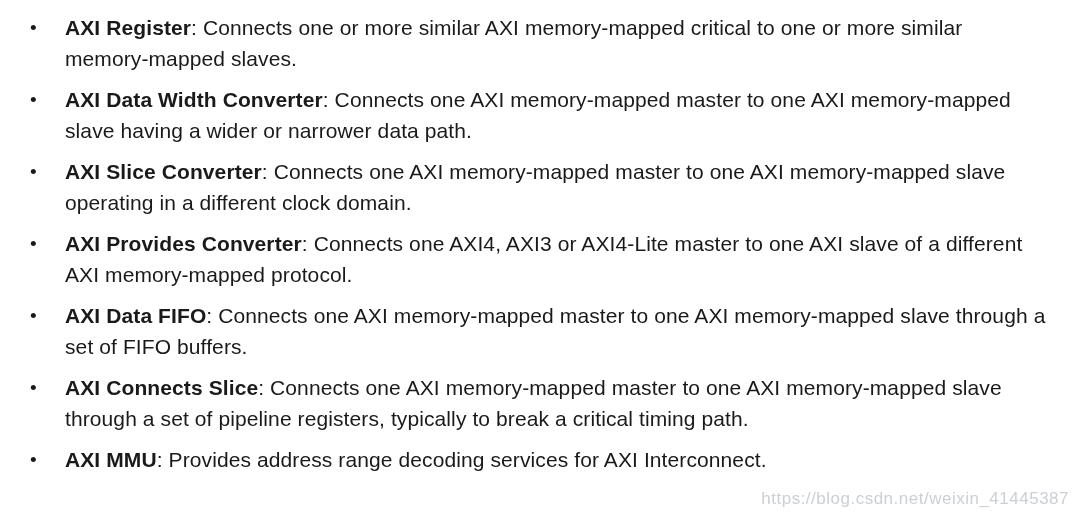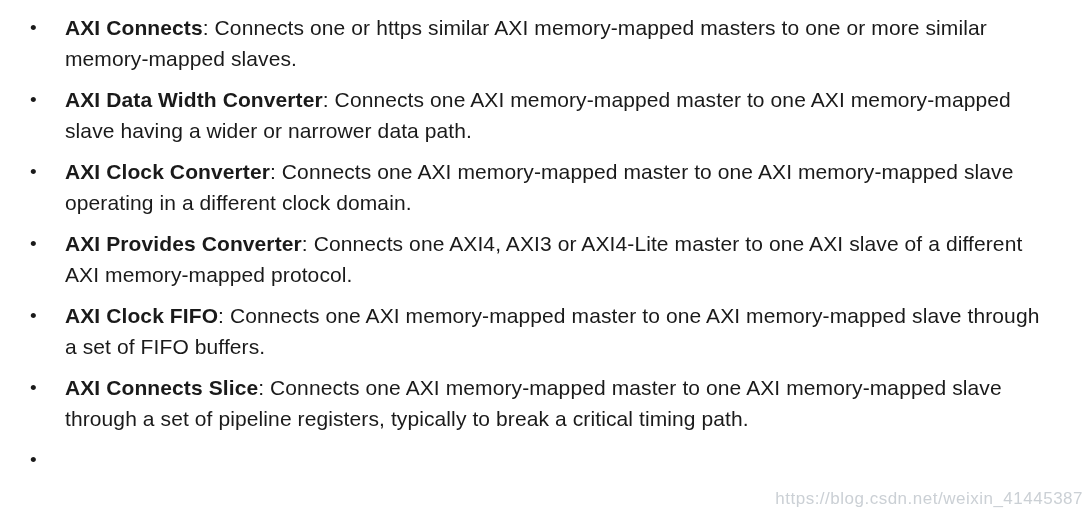--- a/index.html
+++ b/index.html
@@ -43,64 +43,65 @@
     line-height: 31px;
     color: #1a1a1a;
     max-width: 985px;
     letter-spacing: 0.1px;
   }
   .term {
     font-weight: bold;
   }
   .watermark {
     position: absolute;
-    right: 4px;
+    right: 18px;
     bottom: 11px;
     font-size: 17px;
     letter-spacing: 0.5px;
     color: #cbd0d5;
     white-space: nowrap;
     pointer-events: none;
     text-align: center;
   }
 </style>
 </head>
 <body style="background: rgb(255, 255, 255);">
 
 <div class="doc">
   <ul class="axi-list">
   <li class="axi-item">
     <span class="bullet">•</span>
-    <span class="item-text"><span class="term">AXI Connects</span><span>: Connects one or https similar AXI memory-mapped masters to one or more similar memory-mapped slaves.</span></span>
+    <span class="item-text"><span class="term">AXI Register</span><span>: Connects one or more similar AXI memory-mapped critical to one or more similar memory-mapped slaves.</span></span>
   </li>
 
   <li class="axi-item">
     <span class="bullet">•</span>
     <span class="item-text"><span class="term">AXI Data Width Converter</span><span>: Connects one AXI memory-mapped master to one AXI memory-mapped slave having a wider or narrower data path.</span></span>
   </li>
 
   <li class="axi-item">
     <span class="bullet">•</span>
-    <span class="item-text"><span class="term">AXI Clock Converter</span><span>: Connects one AXI memory-mapped master to one AXI memory-mapped slave operating in a different clock domain.</span></span>
+    <span class="item-text"><span class="term">AXI Slice Converter</span><span>: Connects one AXI memory-mapped master to one AXI memory-mapped slave operating in a different clock domain.</span></span>
   </li>
 
   <li class="axi-item">
     <span class="bullet">•</span>
     <span class="item-text"><span class="term">AXI Provides Converter</span><span>: Connects one AXI4, AXI3 or AXI4-Lite master to one AXI slave of a different AXI memory-mapped protocol.</span></span>
   </li>
 
   <li class="axi-item">
     <span class="bullet">•</span>
-    <span class="item-text"><span class="term">AXI Clock FIFO</span><span>: Connects one AXI memory-mapped master to one AXI memory-mapped slave through a set of FIFO buffers.</span></span>
+    <span class="item-text"><span class="term">AXI Data FIFO</span><span>: Connects one AXI memory-mapped master to one AXI memory-mapped slave through a set of FIFO buffers.</span></span>
   </li>
 
   <li class="axi-item">
     <span class="bullet">•</span>
     <span class="item-text"><span class="term">AXI Connects Slice</span><span>: Connects one AXI memory-mapped master to one AXI memory-mapped slave through a set of pipeline registers, typically to break a critical timing path.</span></span>
   </li>
 
   <li class="axi-item">
     <span class="bullet">•</span>
+    <span class="item-text"><span class="term">AXI MMU</span><span>: Provides address range decoding services for AXI Interconnect.</span></span>
   </li>
 </ul>
 </div>
 
 <div class="watermark" style="color: rgb(203, 208, 213);">https://blog.csdn.net/weixin_41445387</div>
 
 </body></html>

